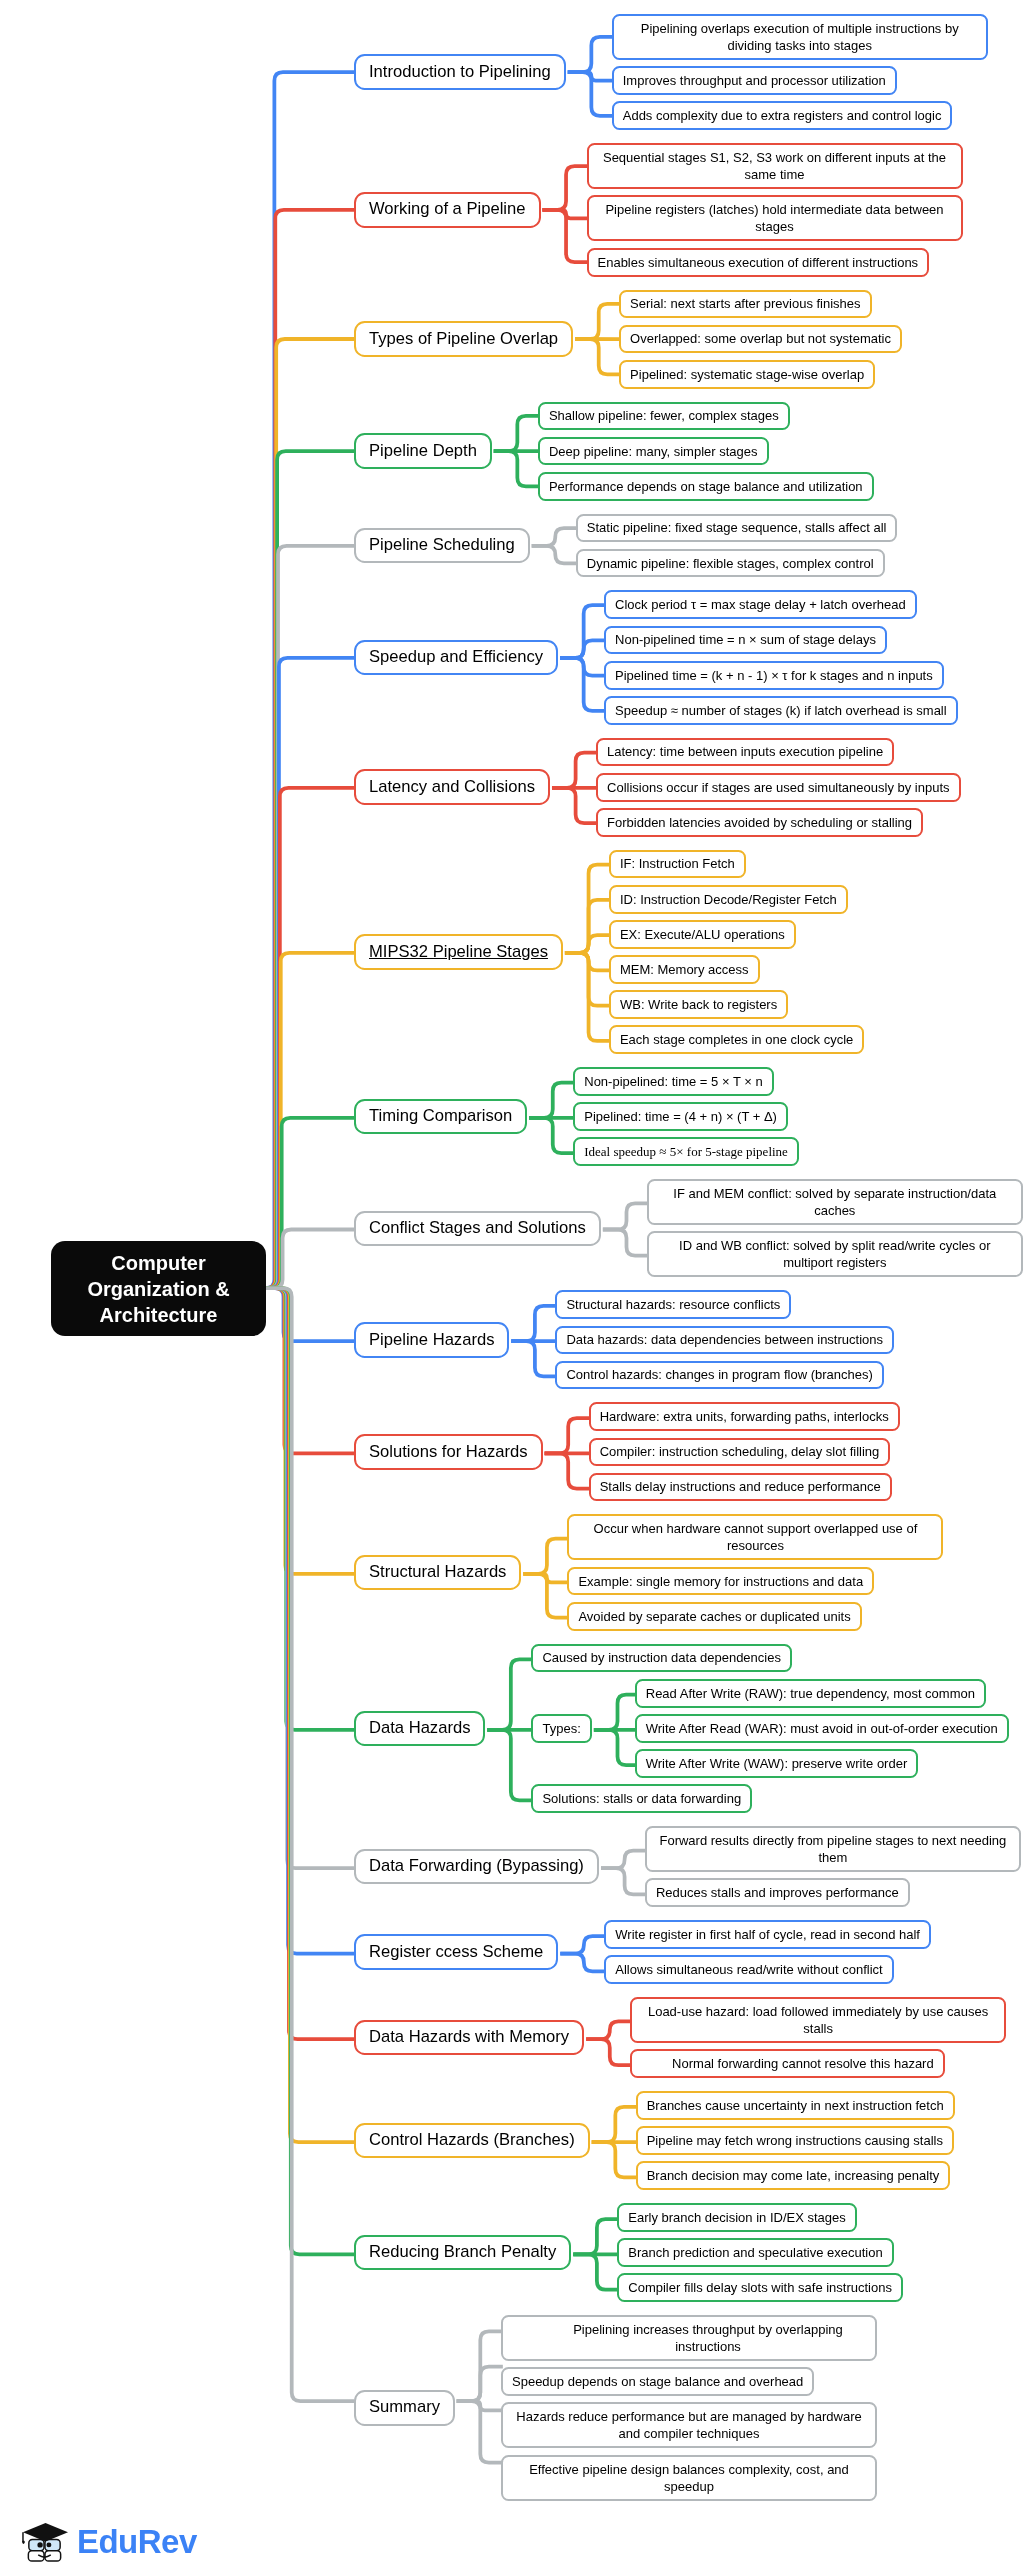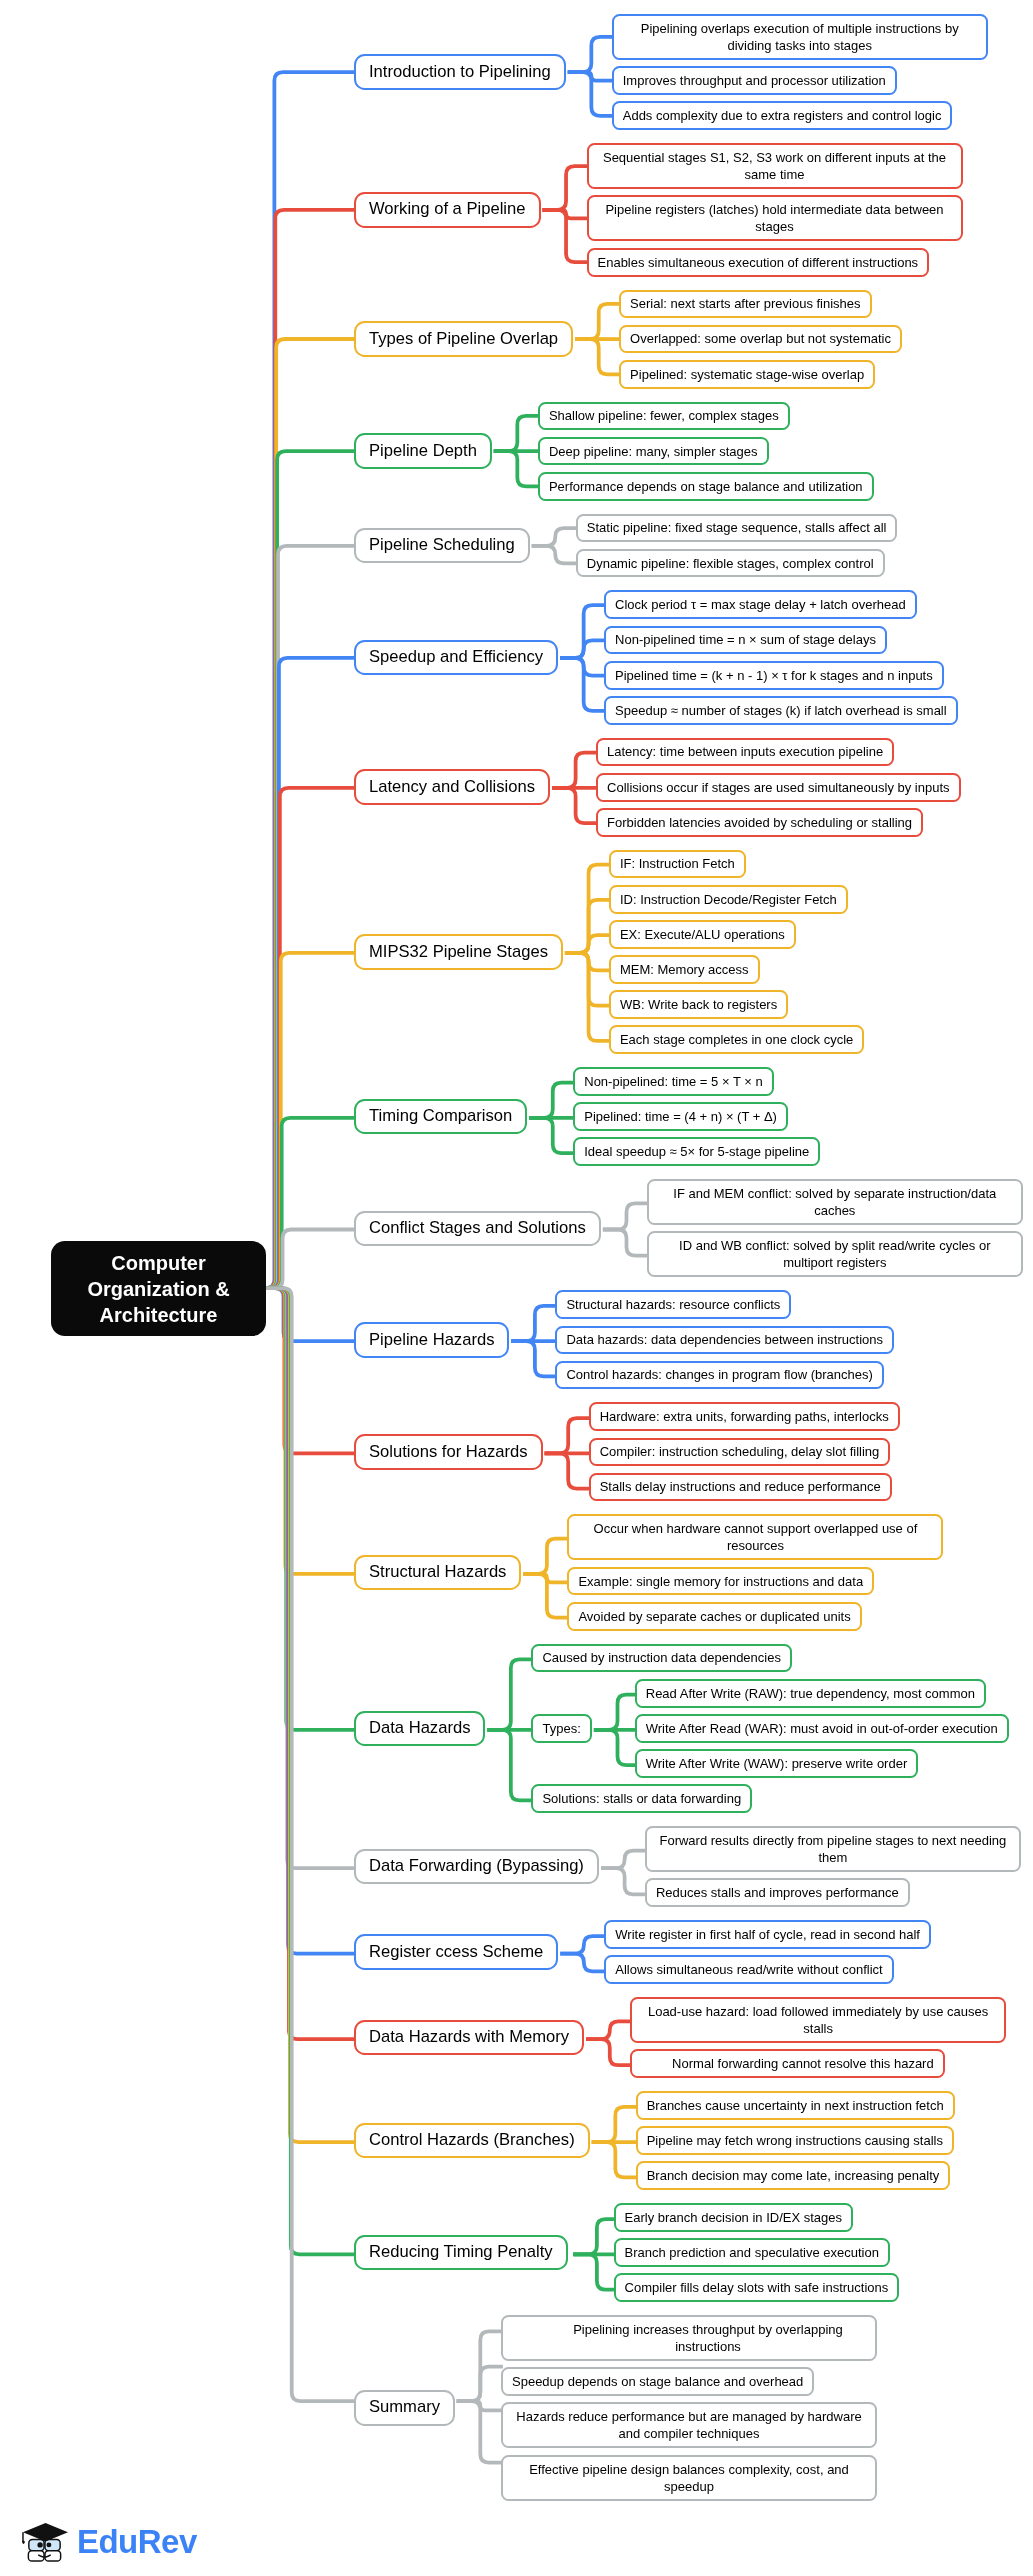--- a/index.html
+++ b/index.html
@@ -184,36 +184,36 @@
       </div>
       <div class="branch">
         <div class="node label-node" style="border-color: rgb(231, 76, 60);">Latency and Collisions</div>
         <div class="children">
           <div class="node leaf-node" style="border-color: rgb(231, 76, 60);">Latency: time between inputs execution pipeline</div>
           <div class="node leaf-node" style="border-color: rgb(231, 76, 60);">Collisions occur if stages are used simultaneously by inputs</div>
           <div class="node leaf-node" style="border-color: rgb(231, 76, 60);">Forbidden latencies avoided by scheduling or stalling</div>
         </div>
       </div>
       <div class="branch">
-        <div class="node label-node" style="border-color: rgb(240, 180, 41);">MIPS32 Pipeline Stages</div>
+        <div class="node label-node" style="border-color: rgb(240, 180, 41); text-decoration: underline;">MIPS32 Pipeline Stages</div>
         <div class="children">
           <div class="node leaf-node" style="border-color: rgb(240, 180, 41);">IF: Instruction Fetch</div>
           <div class="node leaf-node" style="border-color: rgb(240, 180, 41);">ID: Instruction Decode/Register Fetch</div>
           <div class="node leaf-node" style="border-color: rgb(240, 180, 41);">EX: Execute/ALU operations</div>
           <div class="node leaf-node" style="border-color: rgb(240, 180, 41);">MEM: Memory access</div>
           <div class="node leaf-node" style="border-color: rgb(240, 180, 41);">WB: Write back to registers</div>
           <div class="node leaf-node" style="border-color: rgb(240, 180, 41);">Each stage completes in one clock cycle</div>
         </div>
       </div>
       <div class="branch">
         <div class="node label-node" style="border-color: rgb(46, 176, 92);">Timing Comparison</div>
         <div class="children">
           <div class="node leaf-node" style="border-color: rgb(46, 176, 92);">Non-pipelined: time = 5 × T × n</div>
           <div class="node leaf-node" style="border-color: rgb(46, 176, 92);">Pipelined: time = (4 + n) × (T + Δ)</div>
-          <div class="node leaf-node" style="border-color: rgb(46, 176, 92);">Ideal speedup ≈ 5× for 5-stage pipeline</div>
+          <div class="node leaf-node" style="border-color: rgb(46, 176, 92); font-family: Liberation Serif, serif;">Ideal speedup ≈ 5× for 5-stage pipeline</div>
         </div>
       </div>
       <div class="branch">
         <div class="node label-node" style="border-color: rgb(179, 184, 187);">Conflict Stages and Solutions</div>
         <div class="children">
           <div class="node leaf-node" style="border-color: rgb(179, 184, 187);">IF and MEM conflict: solved by separate instruction/data caches</div>
           <div class="node leaf-node" style="border-color: rgb(179, 184, 187);">ID and WB conflict: solved by split read/write cycles or multiport registers</div>
         </div>
       </div>
       <div class="branch">
@@ -278,21 +278,21 @@
       </div>
       <div class="branch">
         <div class="node label-node" style="border-color: rgb(240, 180, 41);">Control Hazards (Branches)</div>
         <div class="children">
           <div class="node leaf-node" style="border-color: rgb(240, 180, 41);">Branches cause uncertainty in next instruction fetch</div>
           <div class="node leaf-node" style="border-color: rgb(240, 180, 41);">Pipeline may fetch wrong instructions causing stalls</div>
           <div class="node leaf-node" style="border-color: rgb(240, 180, 41);">Branch decision may come late, increasing penalty</div>
         </div>
       </div>
       <div class="branch">
-        <div class="node label-node" style="border-color: rgb(46, 176, 92);">Reducing Timing Penalty</div>
+        <div class="node label-node" style="border-color: rgb(46, 176, 92);">Reducing Branch Penalty</div>
         <div class="children">
           <div class="node leaf-node" style="border-color: rgb(46, 176, 92);">Early branch decision in ID/EX stages</div>
           <div class="node leaf-node" style="border-color: rgb(46, 176, 92);">Branch prediction and speculative execution</div>
           <div class="node leaf-node" style="border-color: rgb(46, 176, 92);">Compiler fills delay slots with safe instructions</div>
         </div>
       </div>
       <div class="branch">
         <div class="node label-node" style="border-color: rgb(179, 184, 187);">Summary</div>
         <div class="children">
           <div class="node leaf-node" style="border-color: rgb(179, 184, 187); padding-left: 47px;">Pipelining increases throughput by overlapping instructions</div>

